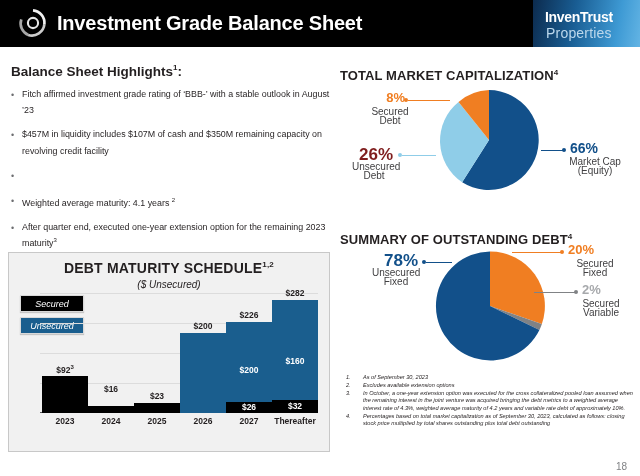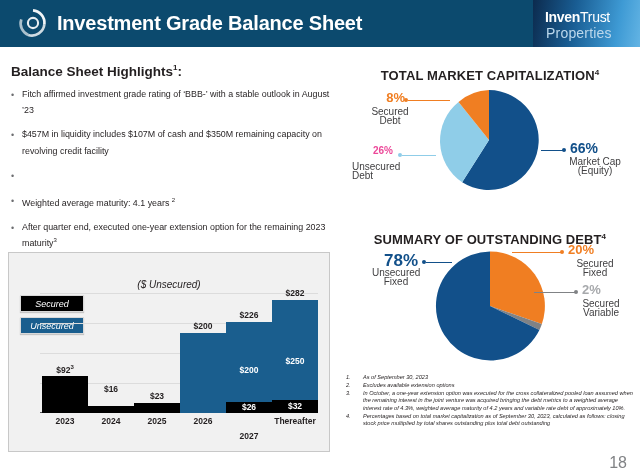--- a/index.html
+++ b/index.html
@@ -5,36 +5,36 @@
   html,body{margin:0;padding:0;}
   body{
     width:640px;height:476px;
     background:#ffffff;
     font-family:"Liberation Sans", sans-serif;
     color:#231f20;
     overflow:hidden;
     position:relative;
   }
   
-  .header{position:absolute;left:0;top:0;width:640px;height:47px;background:#0c4a6e;}
+  .header{position:absolute;left:0;top:0;width:640px;height:47px;background:#000000;}
   .logo-mark{position:absolute;left:18px;top:8px;width:30px;height:30px;}
   .header-title{
     position:absolute;left:57px;top:8px;
     font-size:20px;font-weight:bold;color:#ffffff;letter-spacing:-0.2px;
     line-height:30px;
   }
   .brand-panel{
     position:absolute;left:533px;top:0;width:107px;height:47px;
     background:linear-gradient(100deg,#0c2b4e 0%,#195d93 38%,#3e9ad4 78%,#63b4e4 100%);
   }
   .brand-name{
     position:absolute;left:12px;top:9px;
     font-size:14px;color:#ffffff;font-weight:600;letter-spacing:-0.3px;
   }
-  .brand-name .light{font-weight:400;}
+  .brand-name .light{font-weight:700;}
   .brand-sub{
     position:absolute;left:13px;top:25px;
     font-size:14px;color:#bcd8ec;letter-spacing:0.2px;
   }
   
   .highlights-title{
     position:absolute;left:11px;top:63px;
     font-size:13.5px;font-weight:bold;color:#231f20;
   }
   .highlights-title sup{font-size:8px;}
@@ -90,36 +90,36 @@
     font-size:8.5px;font-weight:bold;color:#231f20;
   }
   .top-label sup{font-size:6px;}
   .x-labels{position:absolute;left:31px;top:163px;width:278px;height:14px;}
   .x-tick{
     position:absolute;width:54px;text-align:center;
     font-size:8.5px;font-weight:bold;color:#231f20;
   }
   
   .pie-title{
-    position:absolute;text-align:center;
+    position:absolute;text-align:left;
     font-size:13px;font-weight:bold;color:#231f20;letter-spacing:0.1px;
   }
   .pie-title sup{font-size:8px;}
   .pct{font-weight:bold;}
   .cap-label{font-size:10px;line-height:9px;color:#414042;}
   .lead{position:absolute;height:1.4px;}
   .leaddot{position:absolute;width:4px;height:4px;border-radius:50%;}
   
   .footnotes{position:absolute;left:346px;top:374px;width:290px;}
   .fn-row{display:flex;margin-bottom:0.5px;}
   .fn-num{flex:0 0 17px;font-size:5.6px;font-style:italic;color:#231f20;line-height:7.4px;}
   .fn-txt{font-size:5.6px;font-style:italic;line-height:7.4px;color:#231f20;}
   .page-num{
     position:absolute;right:13px;bottom:4px;
-    font-size:16px;color:#808285;
+    font-size:10px;color:#808285;
   }
 </style>
 </head>
 <body>
 
 <div class="header">
   <svg class="logo-mark" viewBox="0 0 100 100">
     <g fill="none" stroke="#ffffff" stroke-width="9">
       <path d="M50 8 A42 42 0 0 1 88 54" opacity=".95"></path>
       <path d="M88 54 A42 42 0 0 1 34 90" opacity=".8"></path>
@@ -154,20 +154,21 @@
     <div class="dot">•</div>
     <div class="txt"><span>Weighted average maturity: 4.1 years </span><sup>2</sup></div>
   </div>
   <div class="bullet">
     <div class="dot">•</div>
     <div class="txt"><span>After quarter end, executed one-year extension option for the remaining 2023 maturity</span><sup>3</sup></div>
   </div>
 </div>
 
 <div class="bar-panel">
+  <div class="bar-title"><span>DEBT MATURITY SCHEDULE</span><sup>1,2</sup></div>
   <div class="bar-sub">($ Unsecured)</div>
 
   <div class="legend-secured">Secured</div>
   <div class="legend-unsecured">Unsecured</div>
 
   <div class="plot">
     <div class="gridline" style="top:0px;"></div>
     <div class="gridline" style="top:30px;"></div>
     <div class="gridline" style="top:60px;"></div>
     <div class="gridline" style="top:90px;"></div>
@@ -198,31 +199,31 @@
       <div class="seg unsecured" style="bottom:11px;height:80px;"></div>
       <div class="seg-label" style="bottom:1.5px;">$26</div>
       <div class="seg-label" style="bottom:38px;">$200</div>
       <div class="top-label" style="top:-12px;">$226</div>
     </div>
 
     <div class="bar-col" style="left:232px;height:113px;">
       <div class="seg secured" style="bottom:0;height:13px;"></div>
       <div class="seg unsecured" style="bottom:13px;height:100px;"></div>
       <div class="seg-label" style="bottom:2.5px;">$32</div>
-      <div class="seg-label" style="bottom:47px;">$250</div>
+      <div class="seg-label" style="bottom:47px;">$160</div>
       <div class="top-label" style="top:-12px;">$282</div>
     </div>
   </div>
 
   <div class="x-labels">
     <div class="x-tick" style="left:-2px;">2023</div>
     <div class="x-tick" style="left:44px;">2024</div>
     <div class="x-tick" style="left:90px;">2025</div>
     <div class="x-tick" style="left:136px;">2026</div>
-    <div class="x-tick" style="left:182px;margin-top:15px;">2027</div>
+    <div class="x-tick" style="left:182px;">2027</div>
     <div class="x-tick" style="left:228px;">Thereafter</div>
   </div>
 </div>
 
 <div class="pie-title" style="left:340px;top:68px;width:300px;">
   <span>TOTAL MARKET CAPITALIZATION</span><sup>4</sup>
 </div>
 
 <svg style="position:absolute;left:437px;top:88px;" width="104" height="104" viewBox="0 0 100 100">
 
@@ -233,23 +234,23 @@
   <path d="M50 50 L20.7 13.4 A48 48 0 0 1 50 2 Z" fill="#f07e22"></path>
 </svg>
 
 <div class="lead" style="left:408px;top:100px;width:42px;background:#f07e22;"></div>
 <div class="leaddot" style="left:404px;top:98px;background:#f07e22;"></div>
 <div style="position:absolute;left:375px;top:90px;width:30px;text-align:right;font-size:13px;color:#f07e22;" class="pct">8%</div>
 <div class="cap-label" style="position:absolute;left:361px;top:107px;width:58px;text-align:center;">Secured Debt</div>
 
 <div class="lead" style="left:402px;top:155px;width:34px;background:#8fcde8;"></div>
 <div class="leaddot" style="left:398px;top:153px;background:#8fcde8;"></div>
-<div style="position:absolute;left:355px;top:145px;width:38px;text-align:right;font-size:10px;color:#ec4899;" class="pct">26%</div>
+<div style="position:absolute;left:355px;top:145px;width:38px;text-align:right;font-size:17px;color:#7f1d1d;" class="pct">26%</div>
 <div class="cap-label" style="position:absolute;left:352px;top:162px;width:44px;text-align:center;">Unsecured</div>
-<div class="cap-label" style="position:absolute;left:352px;top:171px;width:44px;text-align:left;">Debt</div>
+<div class="cap-label" style="position:absolute;left:352px;top:171px;width:44px;text-align:center;">Debt</div>
 
 <div class="lead" style="left:541px;top:150px;width:23px;background:#12508a;"></div>
 <div class="leaddot" style="left:562px;top:148px;background:#12508a;"></div>
 <div style="position:absolute;left:570px;top:140px;width:46px;text-align:left;font-size:14px;color:#12508a;" class="pct">66%</div>
 <div class="cap-label" style="position:absolute;left:566px;top:157px;width:58px;text-align:center;">Market Cap</div>
 <div class="cap-label" style="position:absolute;left:566px;top:166px;width:58px;text-align:center;">(Equity)</div>
 
 <div class="pie-title" style="left:340px;top:232px;width:300px;">
   <span>SUMMARY OF OUTSTANDING DEBT</span><sup>4</sup>
 </div>

